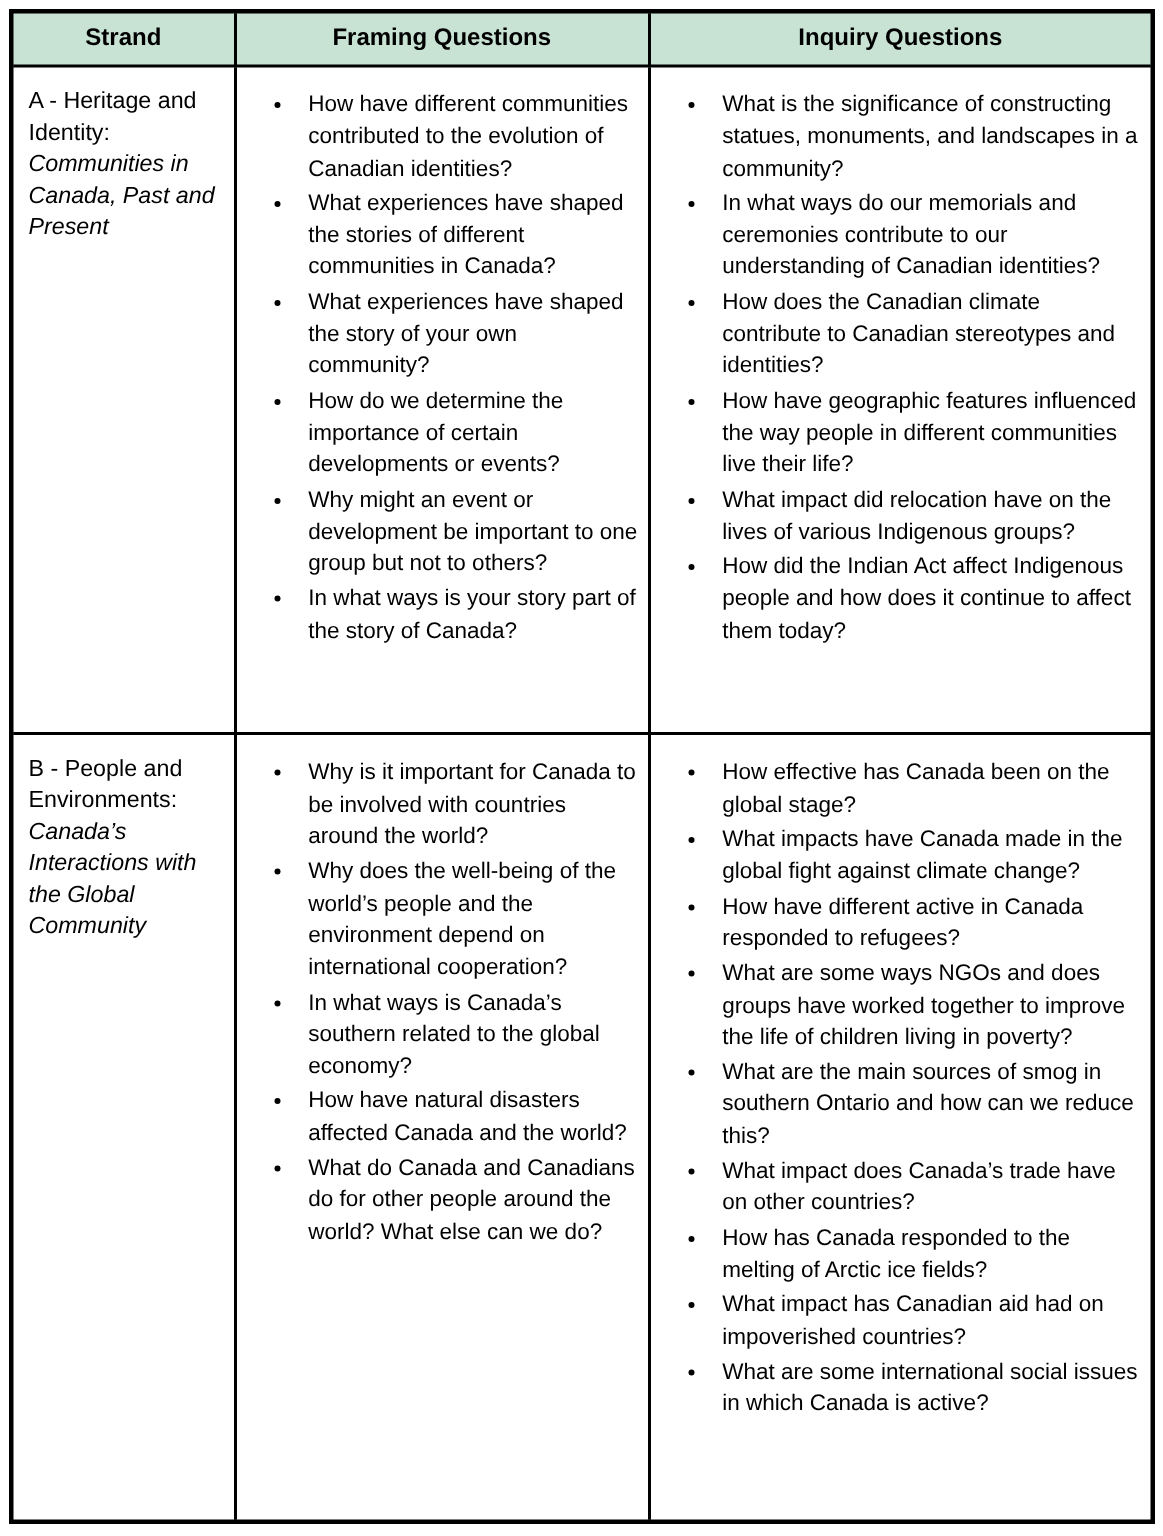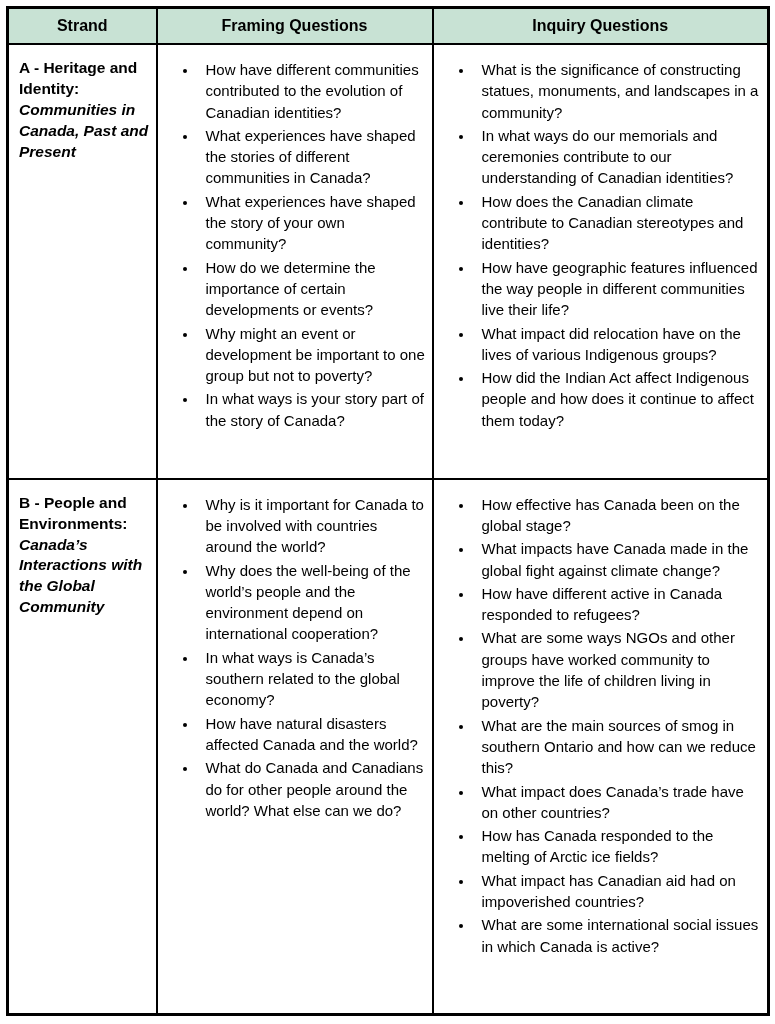--- a/index.html
+++ b/index.html
@@ -36,21 +36,21 @@
     background: #c8e2d4;
     font-size: 16px;
     font-weight: bold;
     text-align: center;
     padding: 8px 4px;
     height: 34px;
   }
   td.strand {
     padding: 13px 6px 8px 10px;
     font-size: 15.5px;
-    font-weight: bold;
+    font-weight: normal;
     line-height: 1.35;
   }
   td.strand .strand-subtitle {
     font-style: italic;
   }
   td.questions {
     padding: 4px 4px 4px 0;
     font-size: 15px;
     line-height: 1.42;
   }
@@ -80,21 +80,21 @@
     </thead>
     <tbody>
         <tr>
           <td class="strand"><span>A - Heritage and Identity: </span><span class="strand-subtitle">Communities in Canada, Past and Present</span></td>
           <td class="questions">
             <ul>
               <li>How have different communities contributed to the evolution of Canadian identities?</li>
               <li>What experiences have shaped the stories of different communities in Canada?</li>
               <li>What experiences have shaped the story of your own community?</li>
               <li>How do we determine the importance of certain developments or events?</li>
-              <li>Why might an event or development be important to one group but not to poverty?</li>
+              <li>Why might an event or development be important to one group but not to others?</li>
               <li>In what ways is your story part of the story of Canada?</li>
             </ul>
           </td>
           <td class="questions">
             <ul>
               <li>What is the significance of constructing statues, monuments, and landscapes in a community?</li>
               <li>In what ways do our memorials and ceremonies contribute to our understanding of Canadian identities?</li>
               <li>How does the Canadian climate contribute to Canadian stereotypes and identities?</li>
               <li>How have geographic features influenced the way people in different communities live their life?</li>
               <li>What impact did relocation have on the lives of various Indigenous groups?</li>
@@ -111,21 +111,21 @@
               <li>In what ways is Canada’s southern related to the global economy?</li>
               <li>How have natural disasters affected Canada and the world?</li>
               <li>What do Canada and Canadians do for other people around the world? What else can we do?</li>
             </ul>
           </td>
           <td class="questions">
             <ul>
               <li>How effective has Canada been on the global stage?</li>
               <li>What impacts have Canada made in the global fight against climate change?</li>
               <li>How have different active in Canada responded to refugees?</li>
-              <li>What are some ways NGOs and other groups have worked community to improve the life of children living in poverty?</li>
+              <li>What are some ways NGOs and does groups have worked together to improve the life of children living in poverty?</li>
               <li>What are the main sources of smog in southern Ontario and how can we reduce this?</li>
               <li>What impact does Canada’s trade have on other countries?</li>
               <li>How has Canada responded to the melting of Arctic ice fields?</li>
               <li>What impact has Canadian aid had on impoverished countries?</li>
               <li>What are some international social issues in which Canada is active?</li>
             </ul>
           </td>
         </tr>
       </tbody>
   </table>

